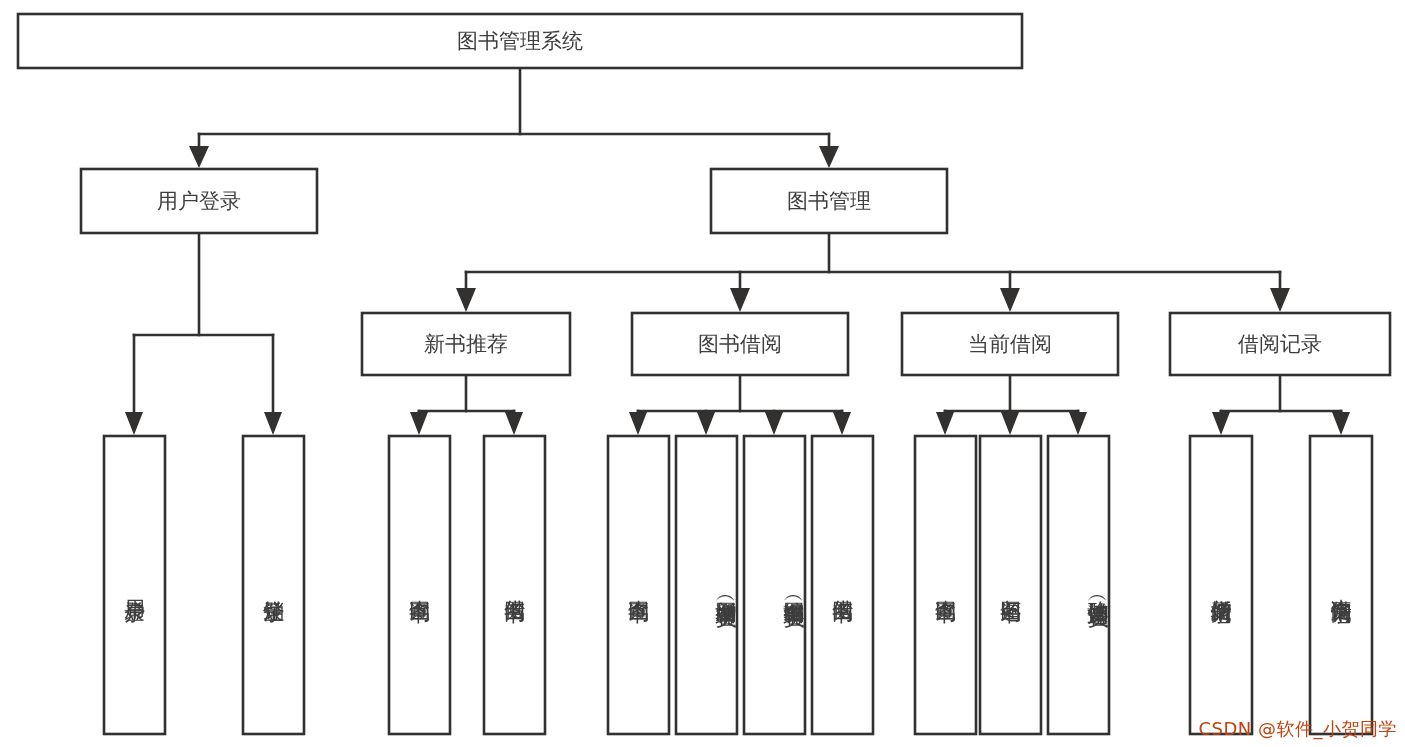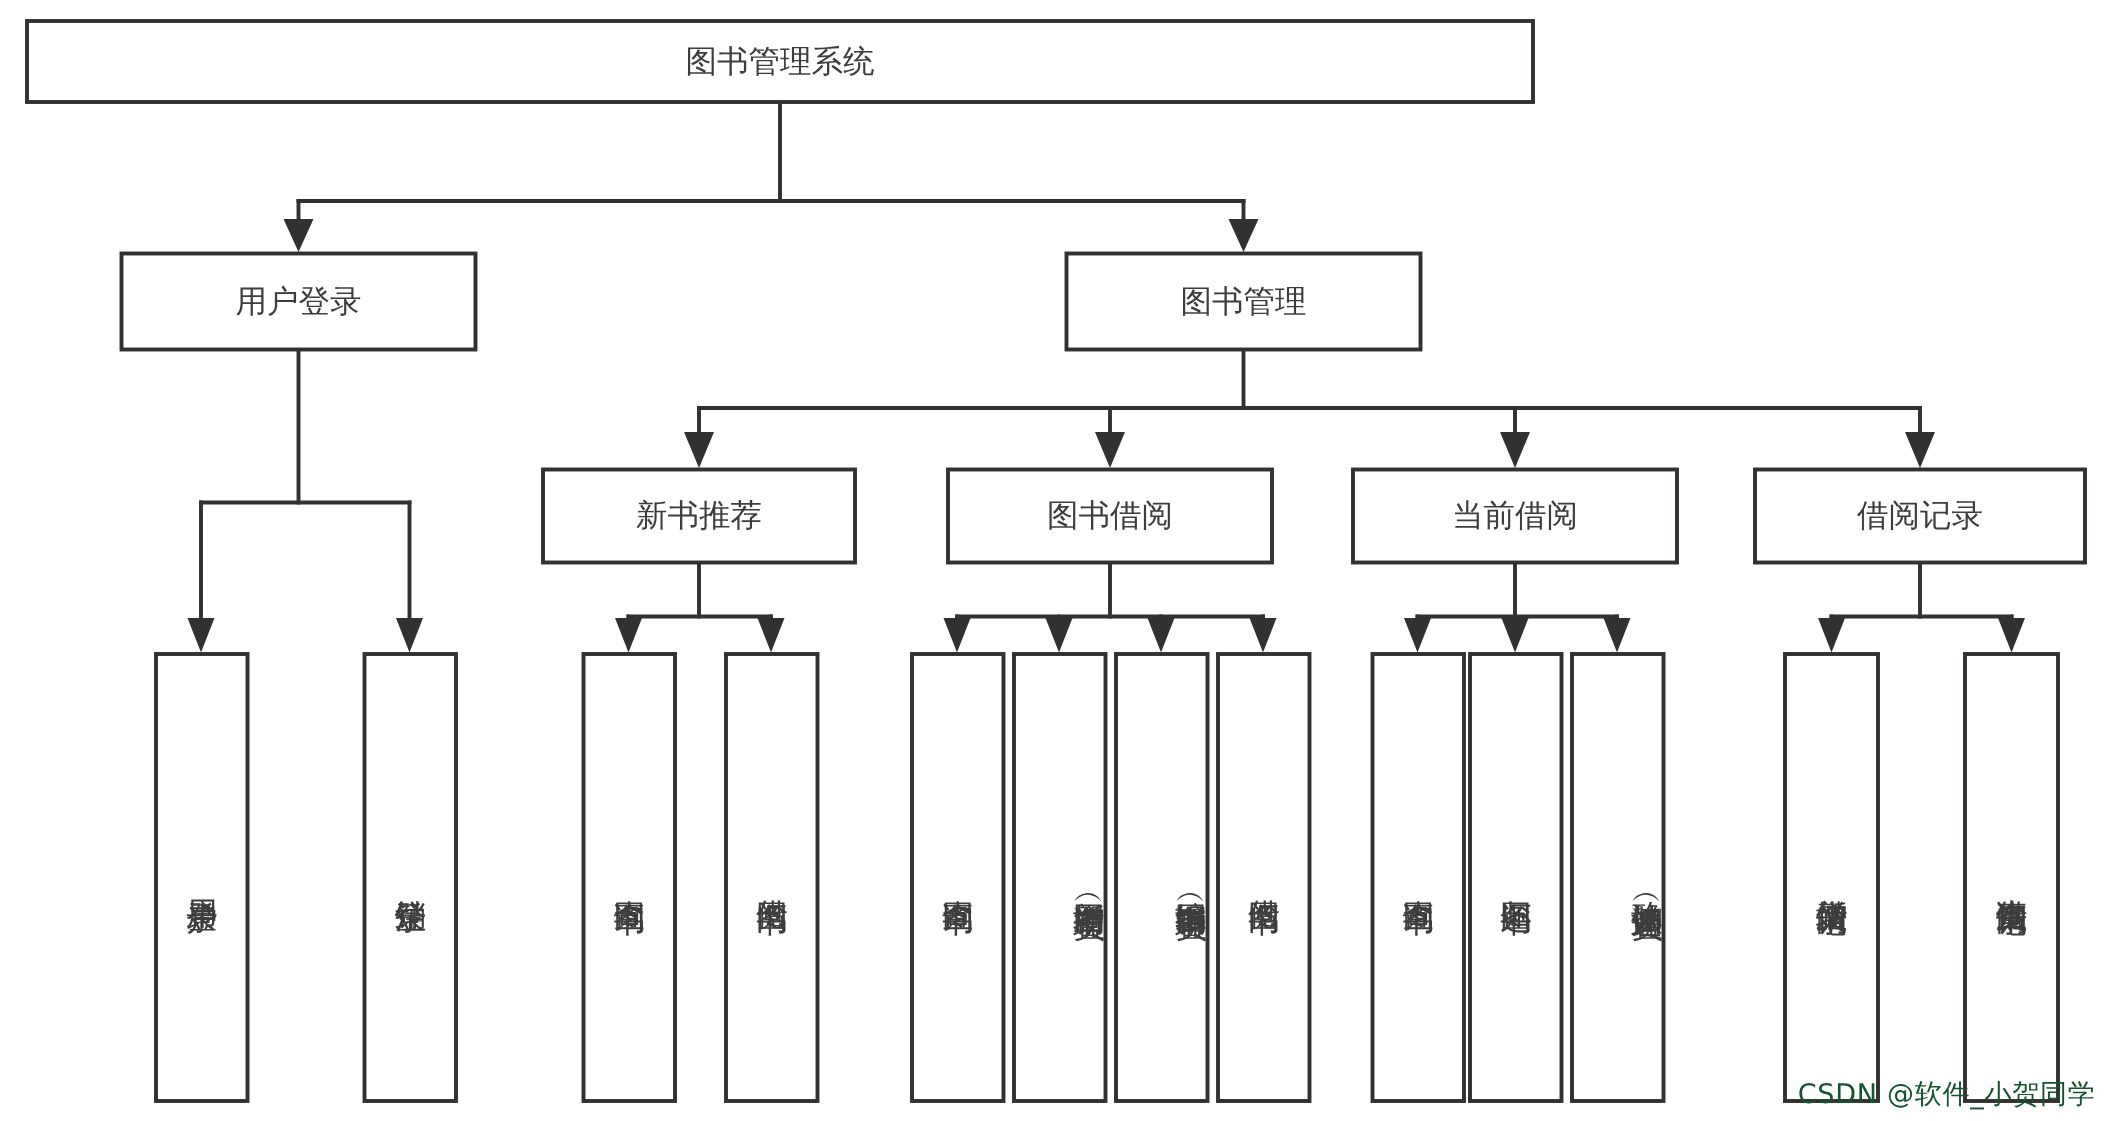--- a/index.html
+++ b/index.html
@@ -65,21 +65,21 @@
     pointer-events: none;
   }
   .leaf-label.centered {
     align-items: center;
   }
   .watermark {
     position: absolute;
     right: 8px;
     bottom: 6px;
     font-size: 18px;
-    color: #14532d;
+    color: #c2410c;
     font-family: "DejaVu Sans", "Liberation Sans", sans-serif;
     letter-spacing: 0.5px;
     white-space: nowrap;
   }
 </style>
 </head>
 <body>
 
 <div id="diagram-root">
 

